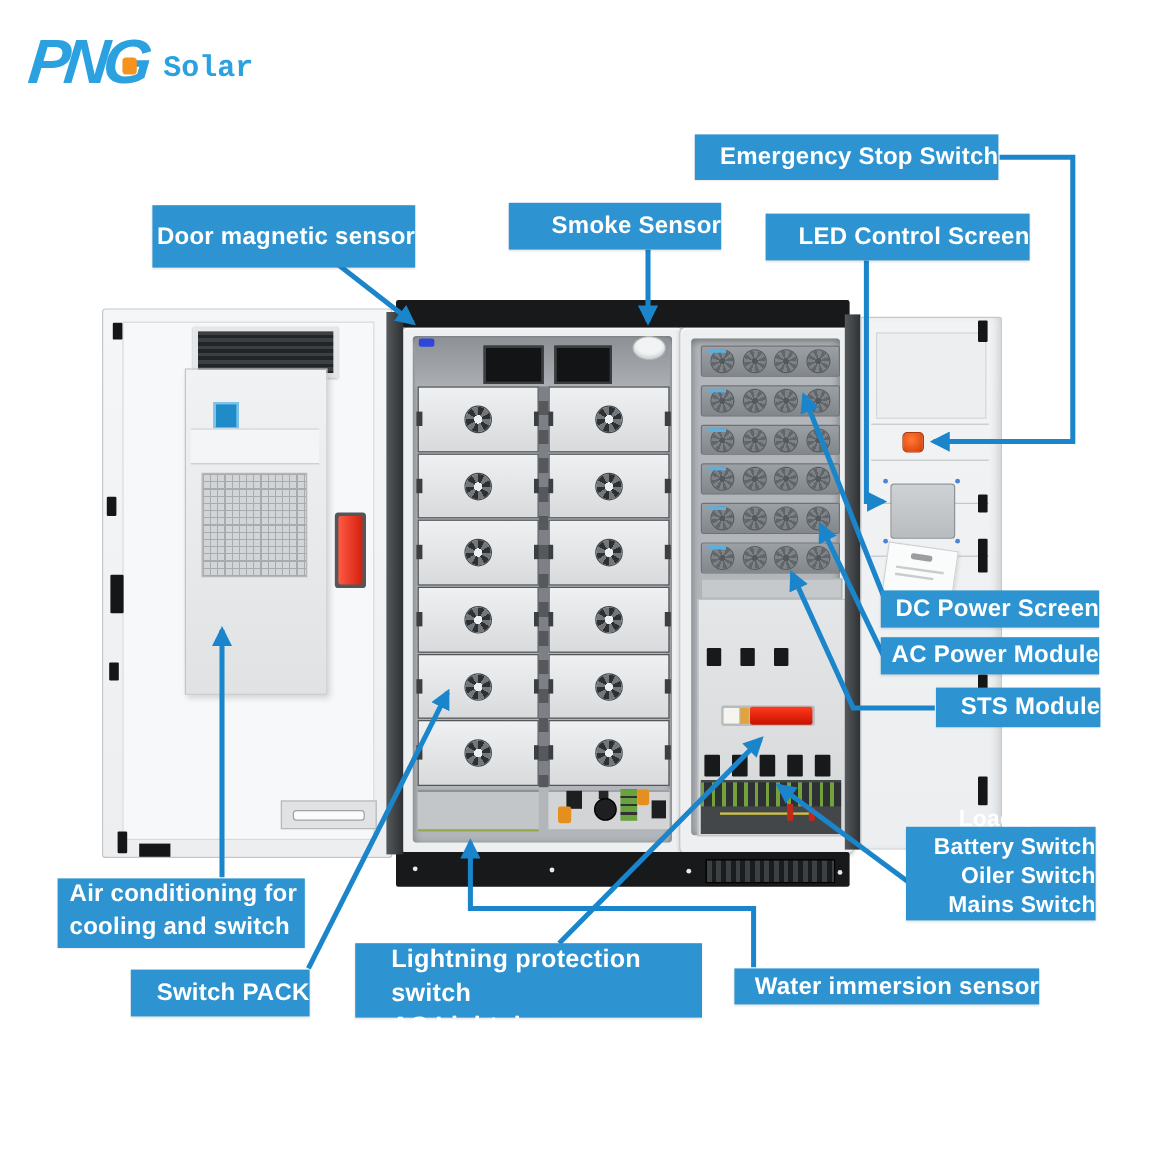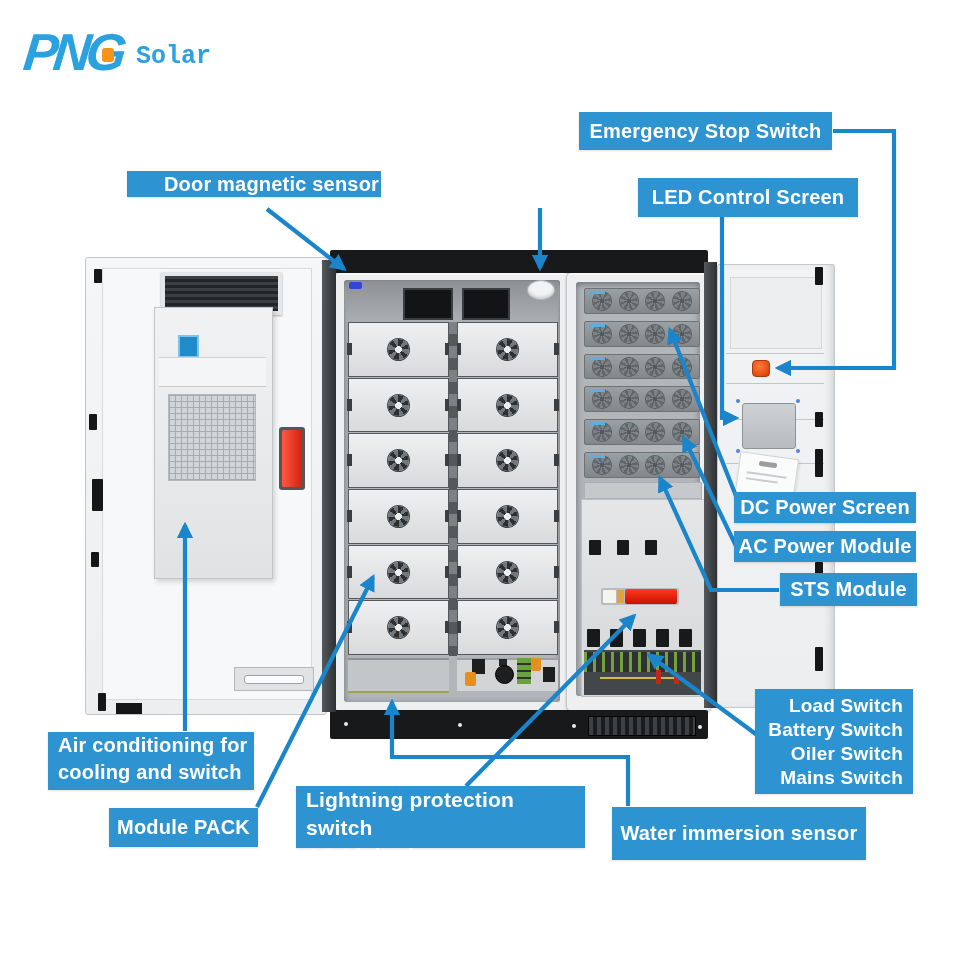--- a/index.html
+++ b/index.html
@@ -9,21 +9,21 @@
 
   
   .logo-brand{position:absolute;left:24px;top:22px;font-size:52px;font-weight:bold;font-style:italic;
     color:#2ba1e0;letter-spacing:-5px;z-index:6;transform:skewX(-6deg);}
   .logo-dot{position:absolute;left:102px;top:48px;width:12px;height:14px;background:#f6921e;
     border-radius:3px;z-index:7;}
   .logo-suffix{position:absolute;left:136px;top:42px;font-size:25px;font-weight:bold;color:#2ba1e0;z-index:6;font-family:Liberation Mono, monospace;}
 
   
   .lbl{position:absolute;background:#2d94d1;color:#fff;font-weight:bold;font-size:20px;
-       display:flex;align-items:center;justify-content:center;z-index:6;letter-spacing:.2px;
+       display:flex;align-items:center;justify-content:flex-end;z-index:6;letter-spacing:.2px;
        box-shadow:0 1px 2px rgba(0,0,0,.12);}
   .lbl .ln{display:block;width:100%;}
   .lbl.left{justify-content:flex-start;text-align:left;flex-direction:column;}
   .lbl.left .ln{text-align:left;}
   .lbl.right{flex-direction:column;align-items:flex-end;}
   .lbl.right .ln{text-align:right;}
 
   
   svg.lines{position:absolute;left:0;top:0;z-index:5;pointer-events:none;}
 
@@ -328,49 +328,52 @@
       <polyline points="257,807 373,577" marker-end="url(#ah)"></polyline>
       <polyline points="185,731 185,525" marker-end="url(#ah)"></polyline>
       <polyline points="466,786 634,616" marker-end="url(#ah)"></polyline>
       <polyline points="628,806 628,757 392,757 392,702" marker-end="url(#ah)"></polyline>
     </g>
   </svg>
 
   <div class="lbl" style="left:579px;top:112px;width:253px;height:38px;">
     <span>Emergency Stop Switch</span>
     </div>
-  <div class="lbl" style="left:127px;top:171px;width:219px;height:26px;padding-left:35px;">
+  <div class="lbl" style="left:127px;top:171px;width:219px;height:52px;">
     <span>Door magnetic sensor</span>
+    </div>
+  <div class="lbl" style="left:424px;top:169px;width:177px;height:39px;">
+    <span>Smoke Sensor</span>
     </div>
   <div class="lbl" style="left:638px;top:178px;width:220px;height:39px;">
     <span>LED Control Screen</span>
     </div>
   <div class="lbl" style="left:734px;top:492px;width:182px;height:31px;">
     <span>DC Power Screen</span>
     </div>
   <div class="lbl" style="left:734px;top:531px;width:182px;height:31px;">
     <span>AC Power Module</span>
     </div>
   <div class="lbl" style="left:780px;top:573px;width:137px;height:33px;">
     <span>STS Module</span>
     </div>
-  <div class="lbl right" style="left:755px;top:689px;width:158px;height:105px;padding-right:10px;box-sizing:border-box;font-size:19px;line-height:24px;">
+  <div class="lbl right" style="left:755px;top:689px;width:158px;height:78px;box-sizing:border-box;font-size:19px;line-height:24px;">
     <span class="ln">Load Switch</span>
     <span class="ln">Battery Switch</span>
     <span class="ln">Oiler Switch</span>
     <span class="ln">Mains Switch</span>
   </div>
   <div class="lbl left" style="left:48px;top:732px;width:206px;height:58px;padding-left:10px;box-sizing:border-box;line-height:27px;">
     <span class="ln">Air conditioning for</span>
     <span class="ln">cooling and switch</span>
   </div>
   <div class="lbl" style="left:109px;top:808px;width:149px;height:39px;">
-    <span>Module PACK</span>
-    </div>
-  <div class="lbl left" style="left:296px;top:786px;width:289px;height:62px;padding-left:10px;box-sizing:border-box;font-size:21px;line-height:28px;">
+    <span>Switch PACK</span>
+    </div>
+  <div class="lbl left" style="left:296px;top:786px;width:289px;height:62px;padding-left:30px;box-sizing:border-box;font-size:21px;line-height:28px;">
     <span class="ln">Lightning protection switch</span>
     <span class="ln">AC Lightning</span>
   </div>
-  <div class="lbl" style="left:612px;top:807px;width:254px;height:53px;">
+  <div class="lbl" style="left:612px;top:807px;width:254px;height:30px;">
     <span>Water immersion sensor</span>
     </div>
 
 </div>
 
 </body></html>

